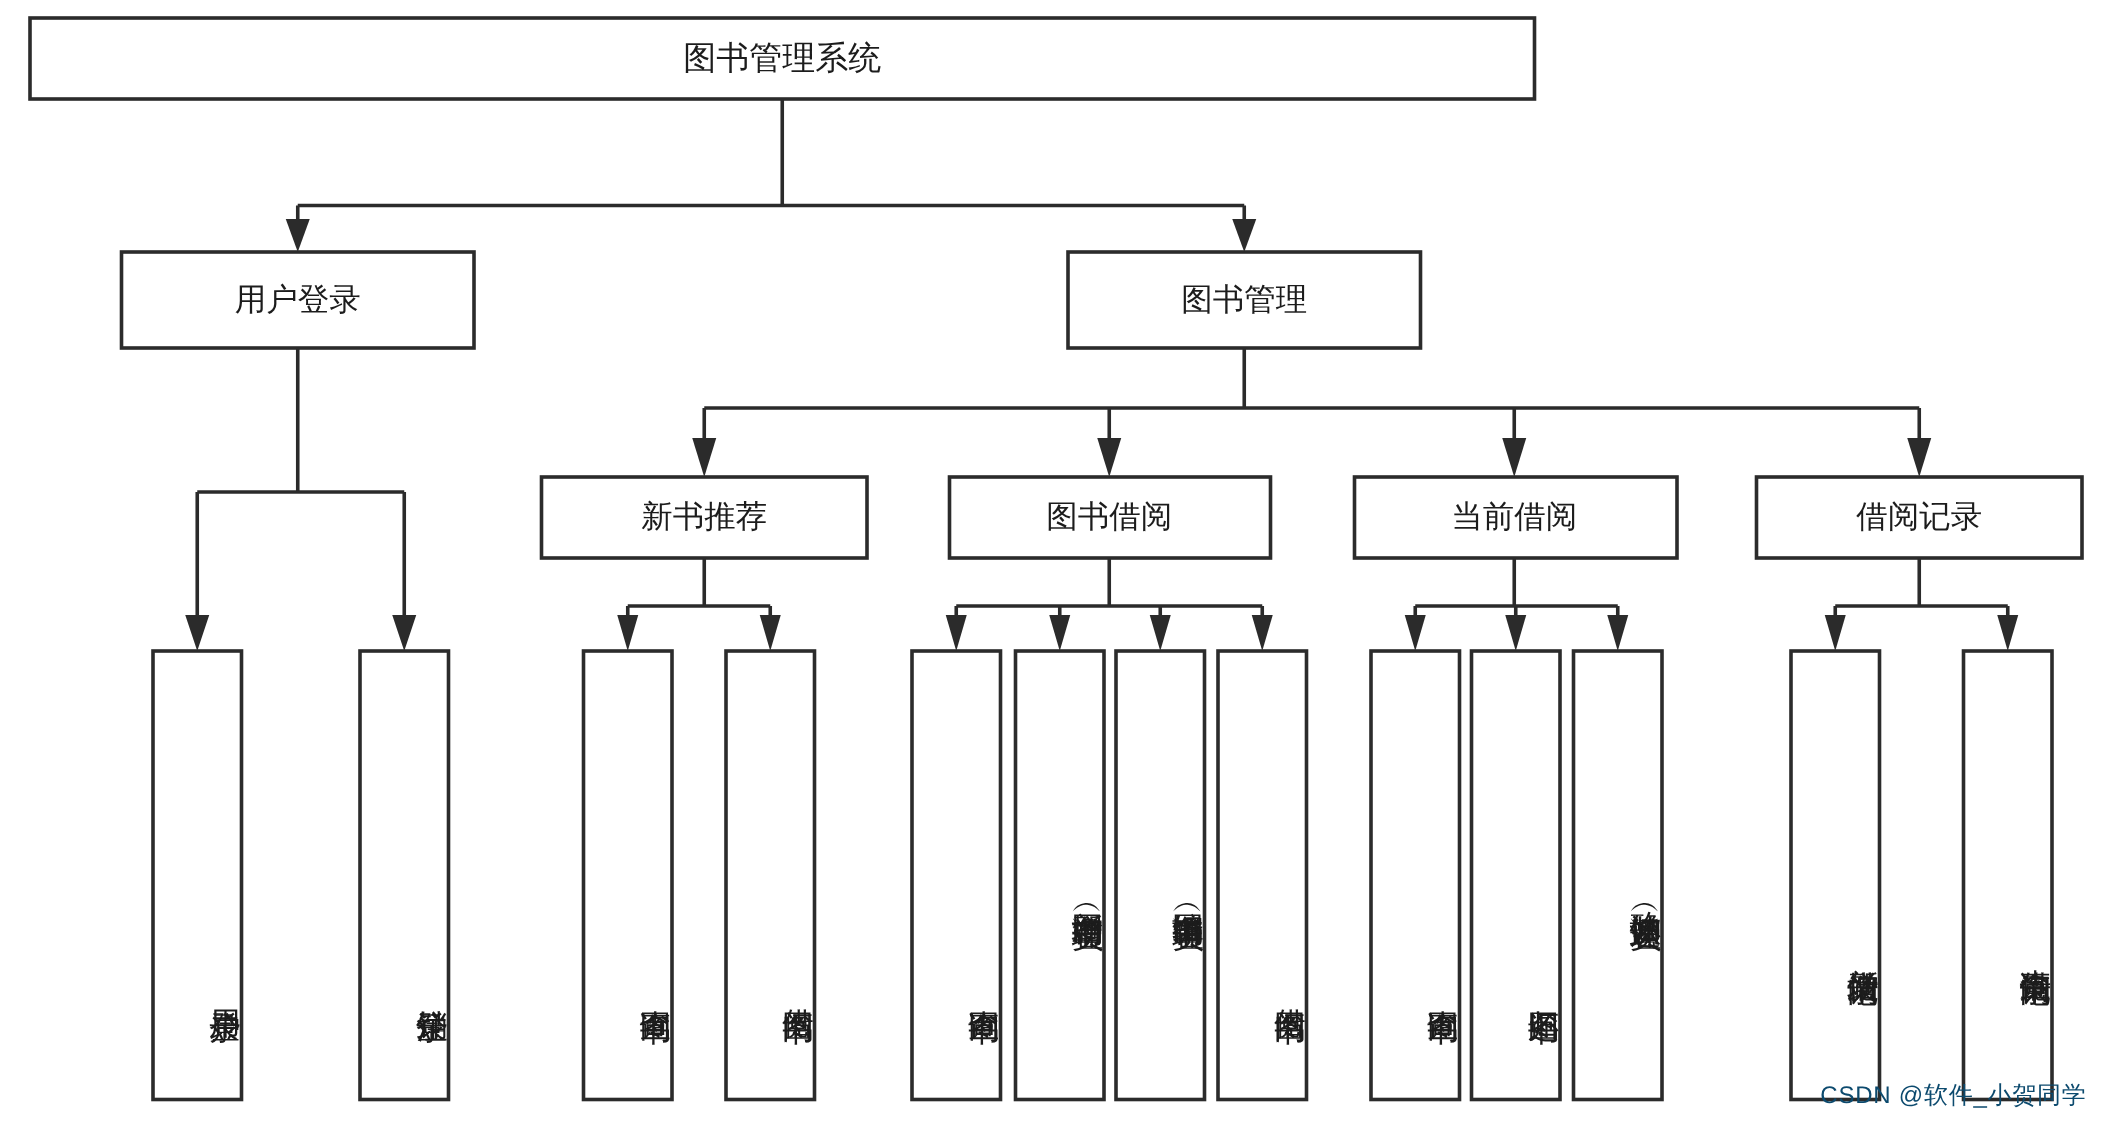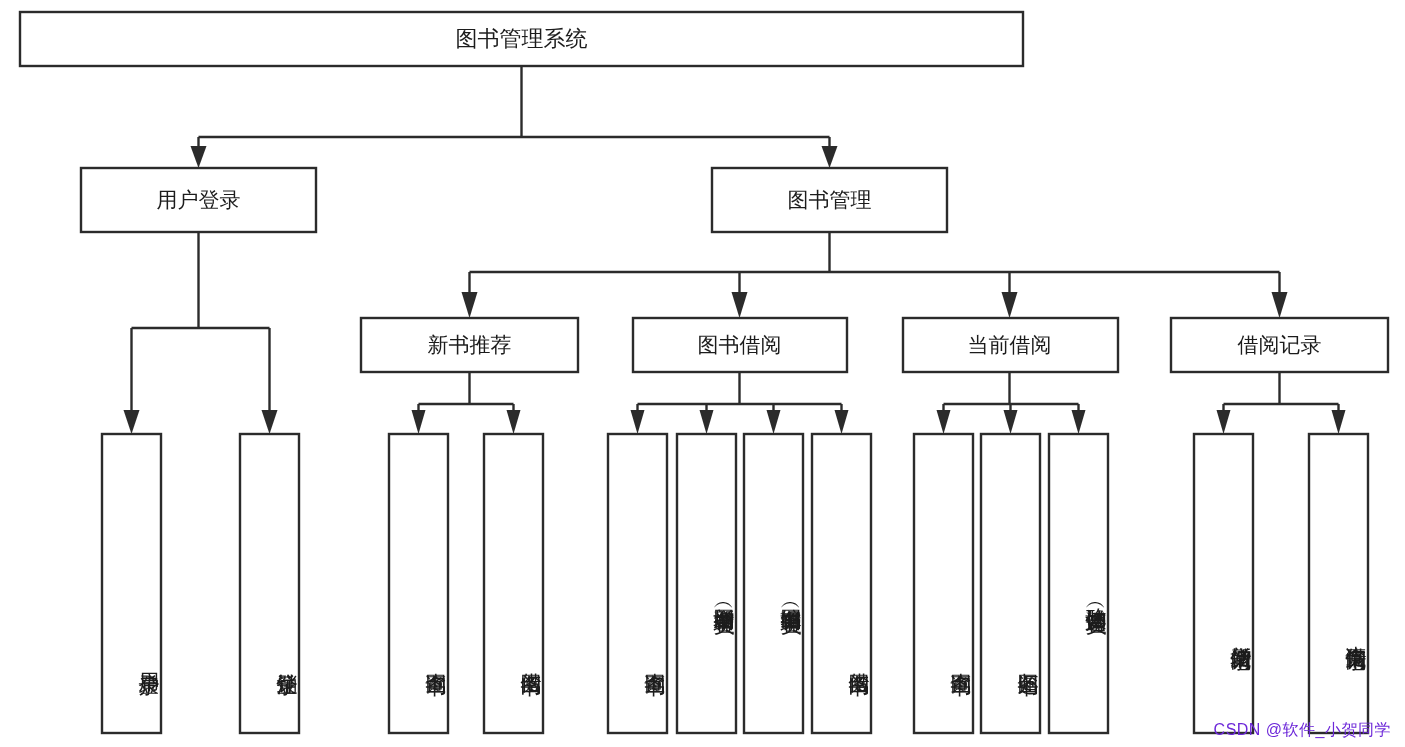--- a/index.html
+++ b/index.html
@@ -71,21 +71,21 @@
     display: flex;
     align-items: flex-start;
     justify-content: center;
   }
   .watermark {
     position: absolute;
     right: 14px;
     bottom: 6px;
     font-family: "Liberation Sans", "DejaVu Sans", sans-serif;
     font-size: 16px;
-    color: #6d28d9;
+    color: #0c4a6e;
     white-space: nowrap;
     letter-spacing: 0.5px;
   }
 </style>
 </head>
 <body>
 
 <div id="diagram-root">
 
   <svg class="canvas" viewBox="0 0 1405 747" xmlns="http://www.w3.org/2000/svg">

